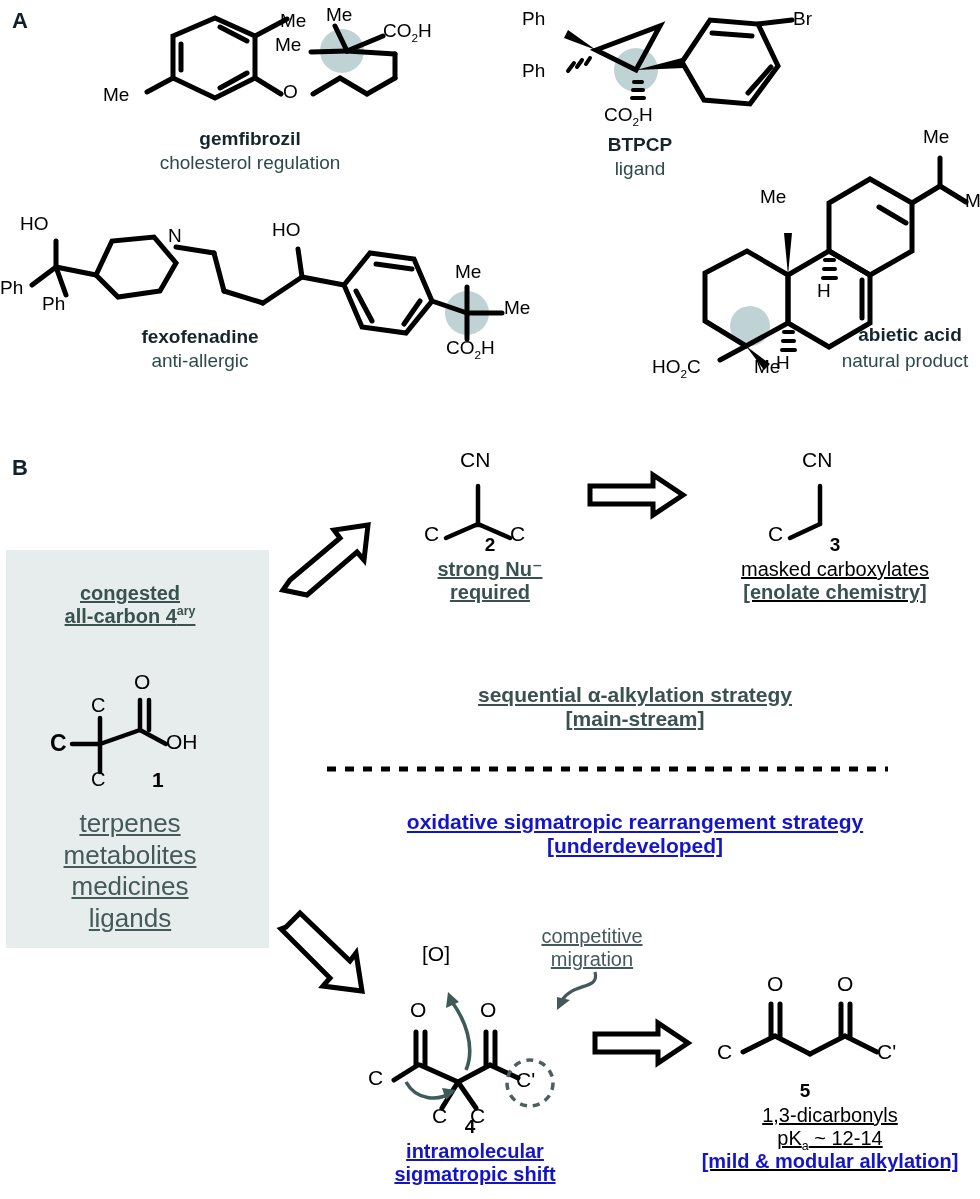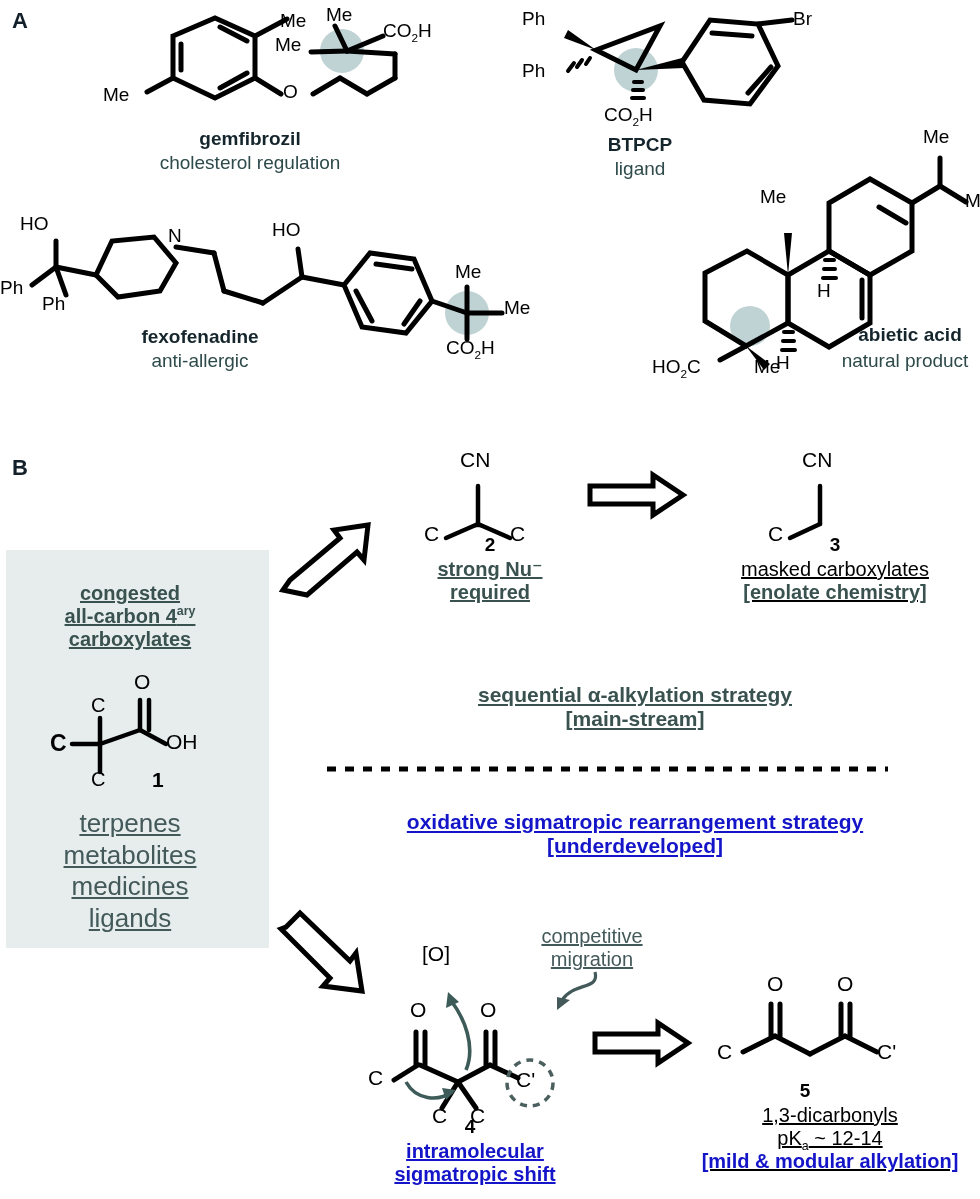--- a/index.html
+++ b/index.html
@@ -199,21 +199,20 @@
 </div>
 <div class="abs cmp-name" style="left:840px;top:324px;width:140px;">abietic acid</div>
 <div class="abs cmp-sub" style="left:830px;top:350px;width:150px;">natural product</div>
 
 <div class="abs panel-letter" style="left:12px;top:455px;">B</div>
 
 <div class="abs greybox" style="left:6px;top:550px;width:248px;height:398px;padding-left:15px;">
   <div class="abs ctr tline" style="left:0;top:32px;width:248px;font-weight:bold;font-size:20px;color:#39524f;">
     <div>congested</div>
     <div><span>all-carbon 4</span><sup>ary</sup></div>
-    <div>carboxylates</div>
   </div>
 
   <div class="abs" style="left:36px;top:132px;width:180px;height:120px;">
     <svg width="180" height="120" viewBox="0 0 180 120">
       <g stroke="#000" stroke-width="4.5" fill="none" stroke-linecap="round">
 
         <line x1="58" y1="62" x2="30" y2="62"></line>
         <line x1="58" y1="62" x2="58" y2="36"></line>
         <line x1="58" y1="62" x2="58" y2="90"></line>
         <line x1="58" y1="62" x2="98" y2="48"></line>

